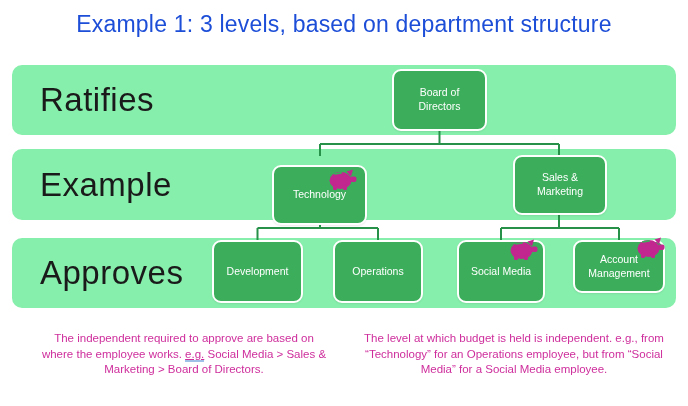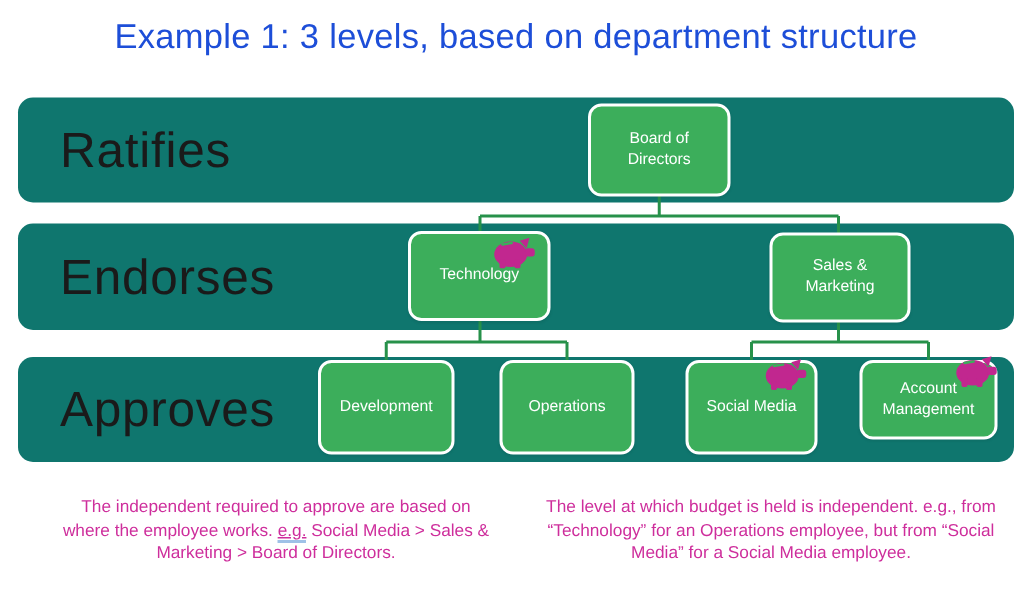--- a/index.html
+++ b/index.html
@@ -6,40 +6,40 @@
   .slide{
     position:relative;width:688px;height:406px;background:#ffffff;overflow:hidden;
     font-family:"Liberation Sans",sans-serif;
   }
   .title{
     position:absolute;left:0;top:11px;width:100%;
     text-align:center;font-size:23px;font-weight:400;letter-spacing:0.2px;
     color:#1d4ed8;
   }
   .band{
-    position:absolute;left:12px;width:664px;background:#0f766e;border-radius:10px;
+    position:absolute;left:12px;width:664px;background:#86efac;border-radius:10px;
     display:flex;align-items:center;
   }
   .band1{top:65px;height:70px;}
   .band2{top:149px;height:71px;}
   .band3{top:238px;height:70px;}
   .band-label{
     margin-left:28px;font-size:33px;color:#1a1a1a;font-weight:400;letter-spacing:0.5px;
   }
   .connectors{position:absolute;left:0;top:0;width:688px;height:406px;pointer-events:none;}
   .connectors path{stroke:#27914a;stroke-width:2;fill:none;}
   .node{
     position:absolute;background:#3cae5b;border:2px solid #ffffff;border-radius:9px;
     box-sizing:border-box;display:flex;align-items:center;justify-content:center;
     color:#ffffff;font-size:10.5px;line-height:1.3;text-align:center;
     box-shadow:0 1px 2px rgba(0,0,0,0.08);
   }
   .node .label{display:block;padding:2px 5px;}
   .node-board{left:392px;top:69px;width:95px;height:62px;}
-  .node-technology{left:272px;top:154px;width:95px;height:60px;}
+  .node-technology{left:272px;top:165px;width:95px;height:60px;}
   .node-sales{left:513px;top:155px;width:94px;height:60px;}
   .node-development{left:212px;top:240px;width:91px;height:63px;}
   .node-operations{left:333px;top:240px;width:90px;height:63px;}
   .node-social{left:457px;top:240px;width:88px;height:63px;}
   .node-account{left:573px;top:240px;width:92px;height:53px;align-items:center;}
   .pig{position:absolute;width:30px;height:22px;color:#c1278f;z-index:3;}
   .pig-technology{top:1px;right:8px;}
   .pig-social{top:-4px;right:5px;}
   .pig-account{top:-6px;right:-2px;}
   .note{
@@ -59,21 +59,21 @@
 <body>
 
 <div class="slide">
 
   <div class="title">Example 1: 3 levels, based on department structure</div>
 
   <div class="band band1">
     <span class="band-label">Ratifies</span>
   </div>
   <div class="band band2">
-    <span class="band-label">Endorses</span>
+    <span class="band-label">Example</span>
   </div>
   <div class="band band3">
     <span class="band-label">Approves</span>
   </div>
 
   <svg class="connectors" viewBox="0 0 688 406">
     <path d="M439.5 130 V144 M320 144 H559 M320 144 V156 M559 144 V156"></path>
     <path d="M320 214 V228 M257.5 228 H378 M257.5 228 V241 M378 228 V241"></path>
     <path d="M559 214 V228 M501 228 H619 M501 228 V241 M619 228 V241"></path>
   </svg>

